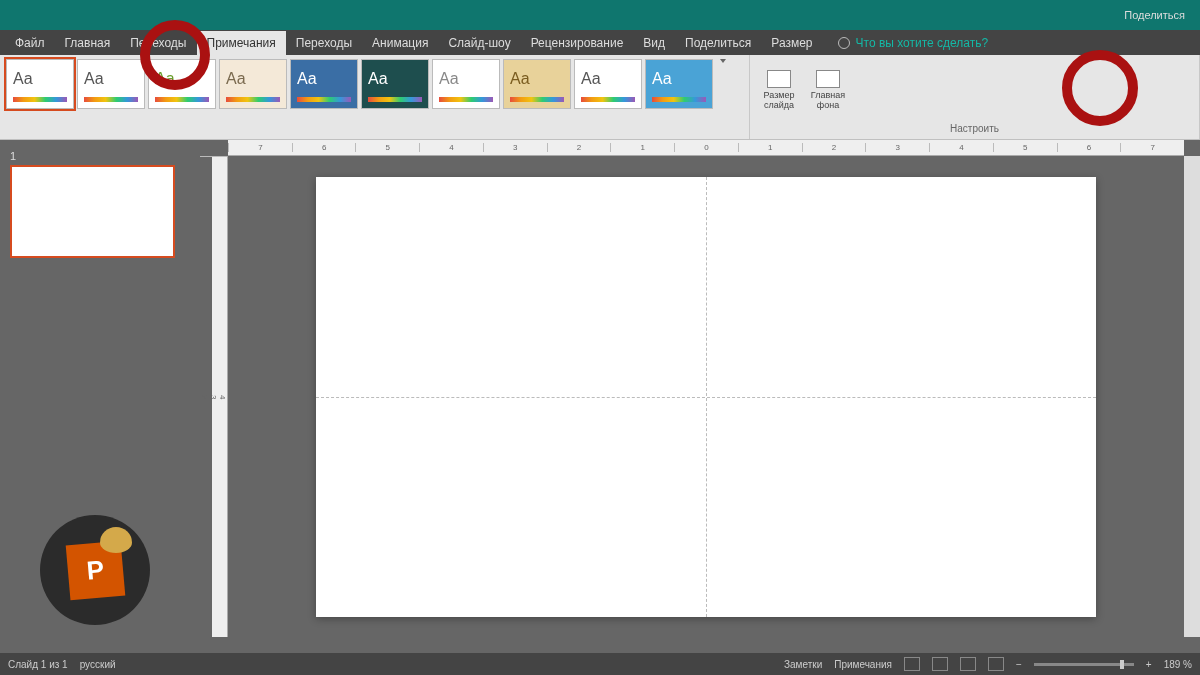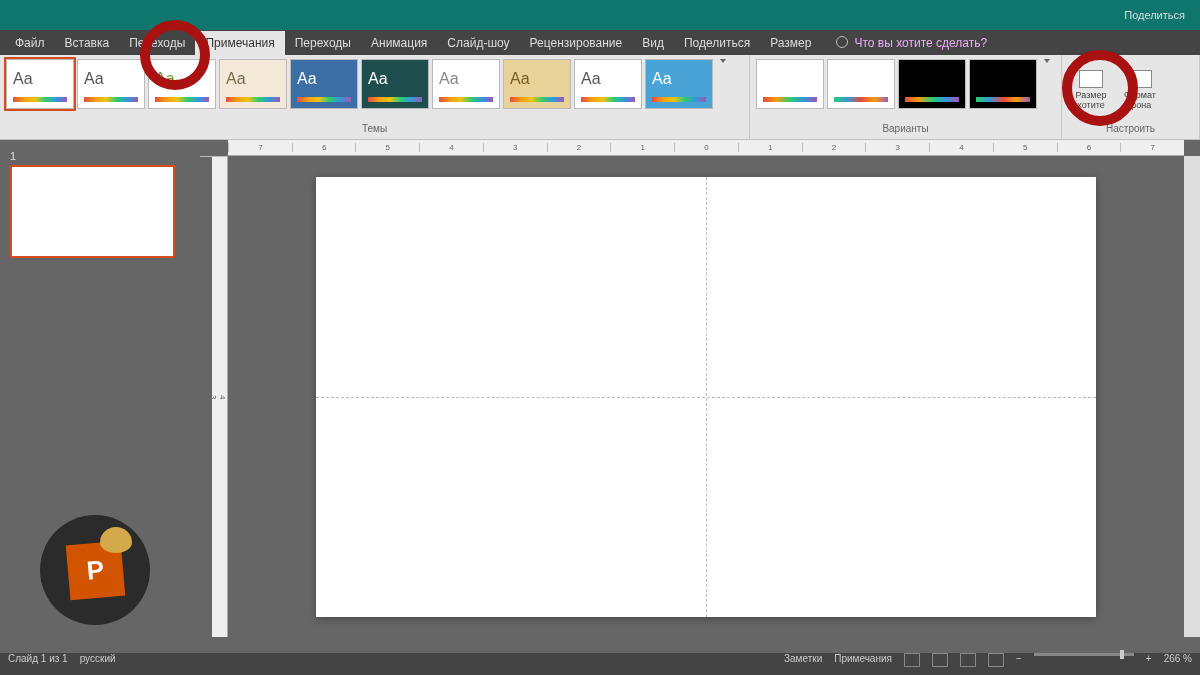--- a/index.html
+++ b/index.html
@@ -4,21 +4,21 @@
 <style>
 * { margin: 0; padding: 0; box-sizing: border-box; font-family: "Segoe UI", Arial, sans-serif; }
 body { width: 1200px; height: 675px; background: #666; overflow: hidden; position: relative; }
 
 .titlebar { height: 30px; background: #0f766e; display: flex; align-items: center; justify-content: flex-end; padding: 0 10px; color: #ddd; font-size: 11px; }
 .titlebar .share { margin-right: 5px; }
 
 .menubar { height: 25px; background: #444; display: flex; align-items: center; padding: 0 5px; color: #ddd; font-size: 12px; }
 .menubar .tab { padding: 5px 10px; cursor: pointer; white-space: nowrap; }
 .menubar .tab.active { background: #e6e6e6; color: #333; }
-.menubar .tell { display: flex; margin-left: 15px; color: #f0abfc; }
+.menubar .tell { display: flex; align-items: center; margin-left: 15px; color: #14b8a6; }
 .menubar .bulb { width: 12px; height: 12px; border: 1px solid #bbb; border-radius: 50%; margin-right: 6px; position: relative; }
 
 .ribbon { height: 85px; background: #e6e6e6; display: flex; border-bottom: 1px solid #c0c0c0; }
 .ribbon-group { display: flex; flex-direction: column; border-right: 1px solid #c8c8c8; padding: 4px 6px 2px 6px; }
 .ribbon-group .content { flex: 1; display: flex; align-items: flex-start; gap: 3px; }
 .ribbon-group .label { text-align: center; font-size: 10px; color: #666; height: 14px; }
 
 .theme-thumb { width: 68px; height: 50px; background: #fff; border: 1px solid #bbb; position: relative; cursor: pointer; overflow: hidden; }
 .theme-thumb.selected { outline: 2px solid #d64b1f; }
 .theme-thumb .aa { position: absolute; top: 10px; left: 6px; font-size: 16px; color: #555; }
@@ -42,21 +42,21 @@
 .ruler-h { position: absolute; top: 0; left: 28px; right: 16px; height: 16px; background: #efefef; border-bottom: 1px solid #aaa; font-size: 8px; color: #666; display: flex; align-items: center; }
 .ruler-h .tick { flex: 1; text-align: center; border-left: 1px solid #bbb; }
 .ruler-v { position: absolute; top: 16px; left: 12px; width: 16px; bottom: 16px; background: #efefef; border-right: 1px solid #aaa; font-size: 8px; color: #666; display: flex; flex-direction: column; writing-mode: vertical-rl; }
 .ruler-v .tick { flex: 1; text-align: center; border-top: 1px solid #bbb; }
 .canvas-wrap { position: absolute; top: 16px; left: 28px; right: 16px; bottom: 16px; display: flex; align-items: center; justify-content: center; }
 .slide-canvas { width: 780px; height: 440px; background: #fff; position: relative; box-shadow: 0 2px 8px rgba(0,0,0,0.3); }
 .guide-h { position: absolute; top: 50%; left: 0; right: 0; border-top: 1px dashed #bbb; }
 .guide-v { position: absolute; left: 50%; top: 0; bottom: 0; border-left: 1px dashed #bbb; }
 .scroll-v { position: absolute; right: 0; top: 16px; bottom: 16px; width: 16px; background: #ddd; }
 
-.statusbar { height: 22px; background: #444; display: flex; align-items: flex-start; padding: 0 8px; color: #ccc; font-size: 10px; gap: 12px; }
+.statusbar { height: 22px; background: #444; display: flex; align-items: center; padding: 0 8px; color: #ccc; font-size: 10px; gap: 12px; }
 .statusbar .spacer { flex: 1; }
 .statusbar .sbtn { cursor: pointer; display: flex; align-items: center; gap: 4px; }
 .statusbar .vbtn { width: 16px; height: 14px; border: 1px solid #888; cursor: pointer; }
 .statusbar .slider { width: 100px; height: 3px; background: #888; position: relative; }
 .statusbar .slider .handle { position: absolute; right: 10px; top: -3px; width: 4px; height: 9px; background: #ccc; }
 
 .highlight-ring { position: absolute; border: 10px solid #a11; border-radius: 50%; pointer-events: none; }
 .ring1 { top: 20px; left: 140px; width: 70px; height: 70px; }
 .ring2 { top: 50px; left: 1062px; width: 76px; height: 76px; }
 
@@ -66,21 +66,21 @@
 </style>
 </head>
 <body>
 
 <div class="titlebar">
   <span class="share">Поделиться</span>
 </div>
 
 <div class="menubar">
   <div class="tab">Файл</div>
-  <div class="tab">Вставка</div>
+  <div class="tab">Главная</div>
   <div class="tab">Переходы</div>
   <div class="tab active">Примечания</div>
   <div class="tab">Переходы</div>
   <div class="tab">Анимация</div>
   <div class="tab">Слайд-шоу</div>
   <div class="tab">Рецензирование</div>
   <div class="tab">Вид</div>
   <div class="tab">Поделиться</div>
   <div class="tab">Размер</div>
   <div class="tell">
@@ -129,51 +129,30 @@
           <div class="strip"></div>
         </div>
         <div class="theme-thumb" style="background: rgb(74, 163, 214);">
           <span class="aa" style="color:#fff">Aa</span>
           <div class="strip"></div>
         </div>
         <div class="more-btn">
           <div class="arrow"></div>
         </div>
       </div>
-    <div class="label">Темы</div>
-  </div>
-  <div class="ribbon-group" style="flex:0 0 312px">
-    <div class="content" id="variants-row">
-        <div class="variant-thumb" style="background: rgb(255, 255, 255);">
-          <div class="strip" style="background:linear-gradient(to right,#e74c3c,#f39c12,#2ecc71,#3498db,#9b59b6)"></div>
-        </div>
-        <div class="variant-thumb" style="background: rgb(255, 255, 255);">
-          <div class="strip" style="background:linear-gradient(to right,#2ecc71,#3498db,#e74c3c,#f39c12,#9b59b6)"></div>
-        </div>
-        <div class="variant-thumb" style="background: rgb(0, 0, 0);">
-          <div class="strip" style="background:linear-gradient(to right,#e74c3c,#f39c12,#2ecc71,#3498db,#9b59b6)"></div>
-        </div>
-        <div class="variant-thumb" style="background: rgb(0, 0, 0);">
-          <div class="strip" style="background:linear-gradient(to right,#2ecc71,#3498db,#e74c3c,#f39c12,#9b59b6)"></div>
-        </div>
-        <div class="more-btn">
-          <div class="arrow"></div>
-        </div>
-      </div>
-    <div class="label">Варианты</div>
   </div>
   <div class="ribbon-group" style="flex:1">
     <div class="content">
       <div class="settings-btn">
         <div class="ico"></div>
-        <span>Размер хотите</span>
+        <span>Размер слайда</span>
       </div>
       <div class="settings-btn">
         <div class="ico"></div>
-        <span>Формат фона</span>
+        <span>Главная фона</span>
       </div>
     </div>
     <div class="label">Настроить</div>
   </div>
 </div>
 
 <div class="workspace">
   <div class="thumbs-panel">
     <div class="slide-num">1</div>
     <div class="slide-thumb"></div>
@@ -219,21 +198,21 @@
   <span class="sbtn">Примечания</span>
   <span class="vbtn"></span>
   <span class="vbtn"></span>
   <span class="vbtn"></span>
   <span class="vbtn"></span>
   <span>−</span>
   <div class="slider">
       <div class="handle"></div>
     </div>
   <span>+</span>
-  <span>266 %</span>
+  <span>189 %</span>
 </div>
 
 <div class="highlight-ring ring1"></div>
 <div class="highlight-ring ring2"></div>
 
 <div class="logo-badge">
   <div class="p">P</div>
   <div class="palette"></div>
 </div>
 

